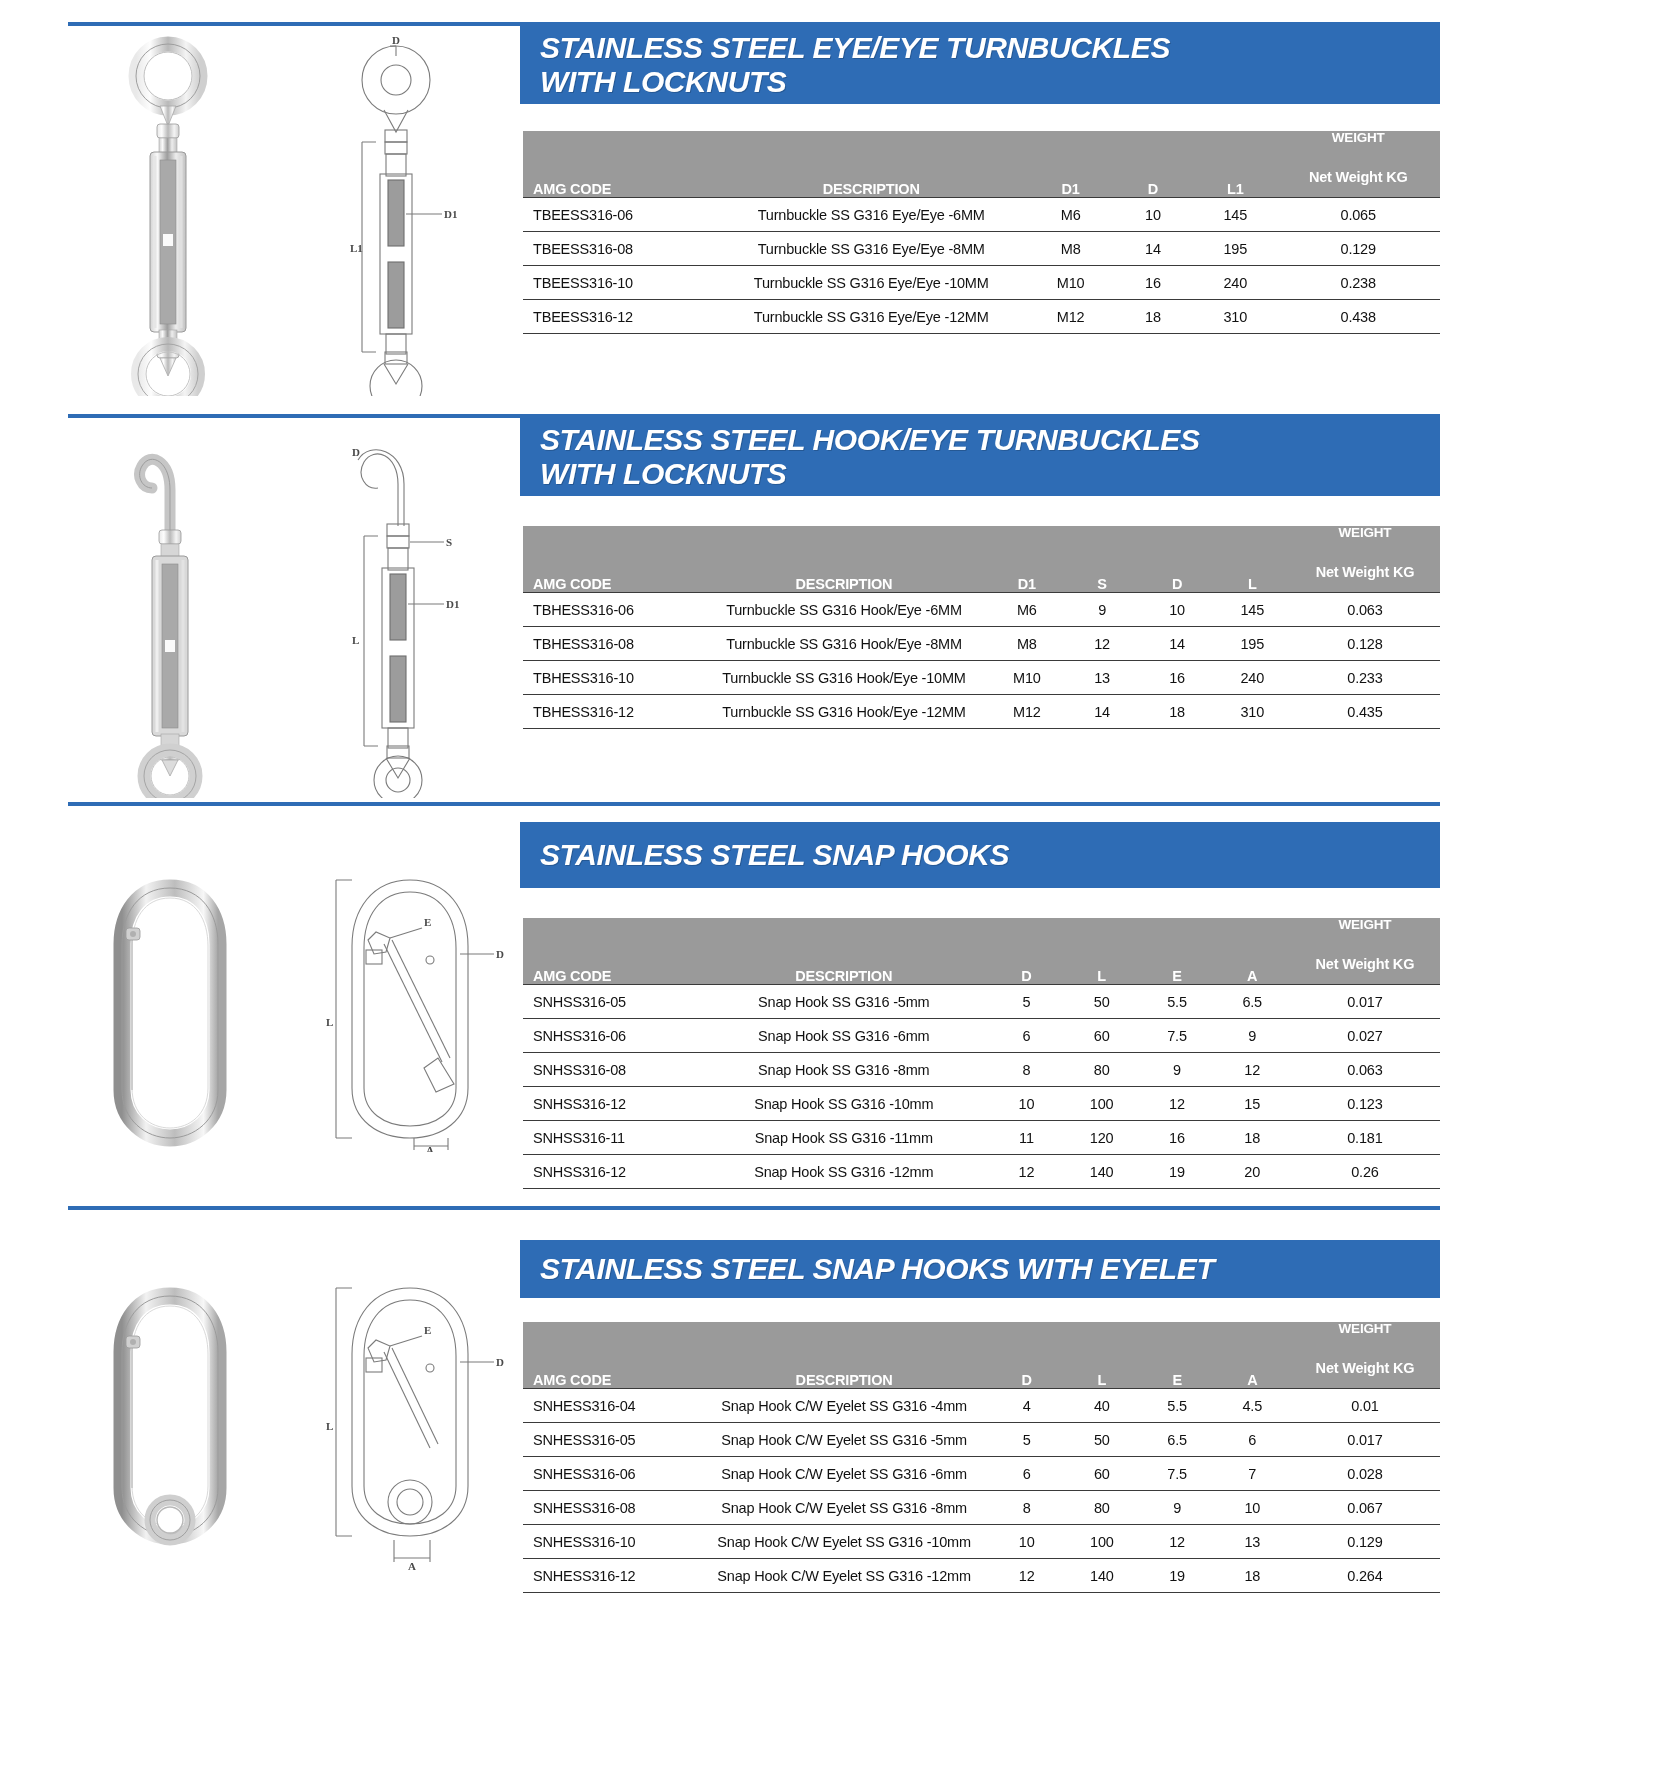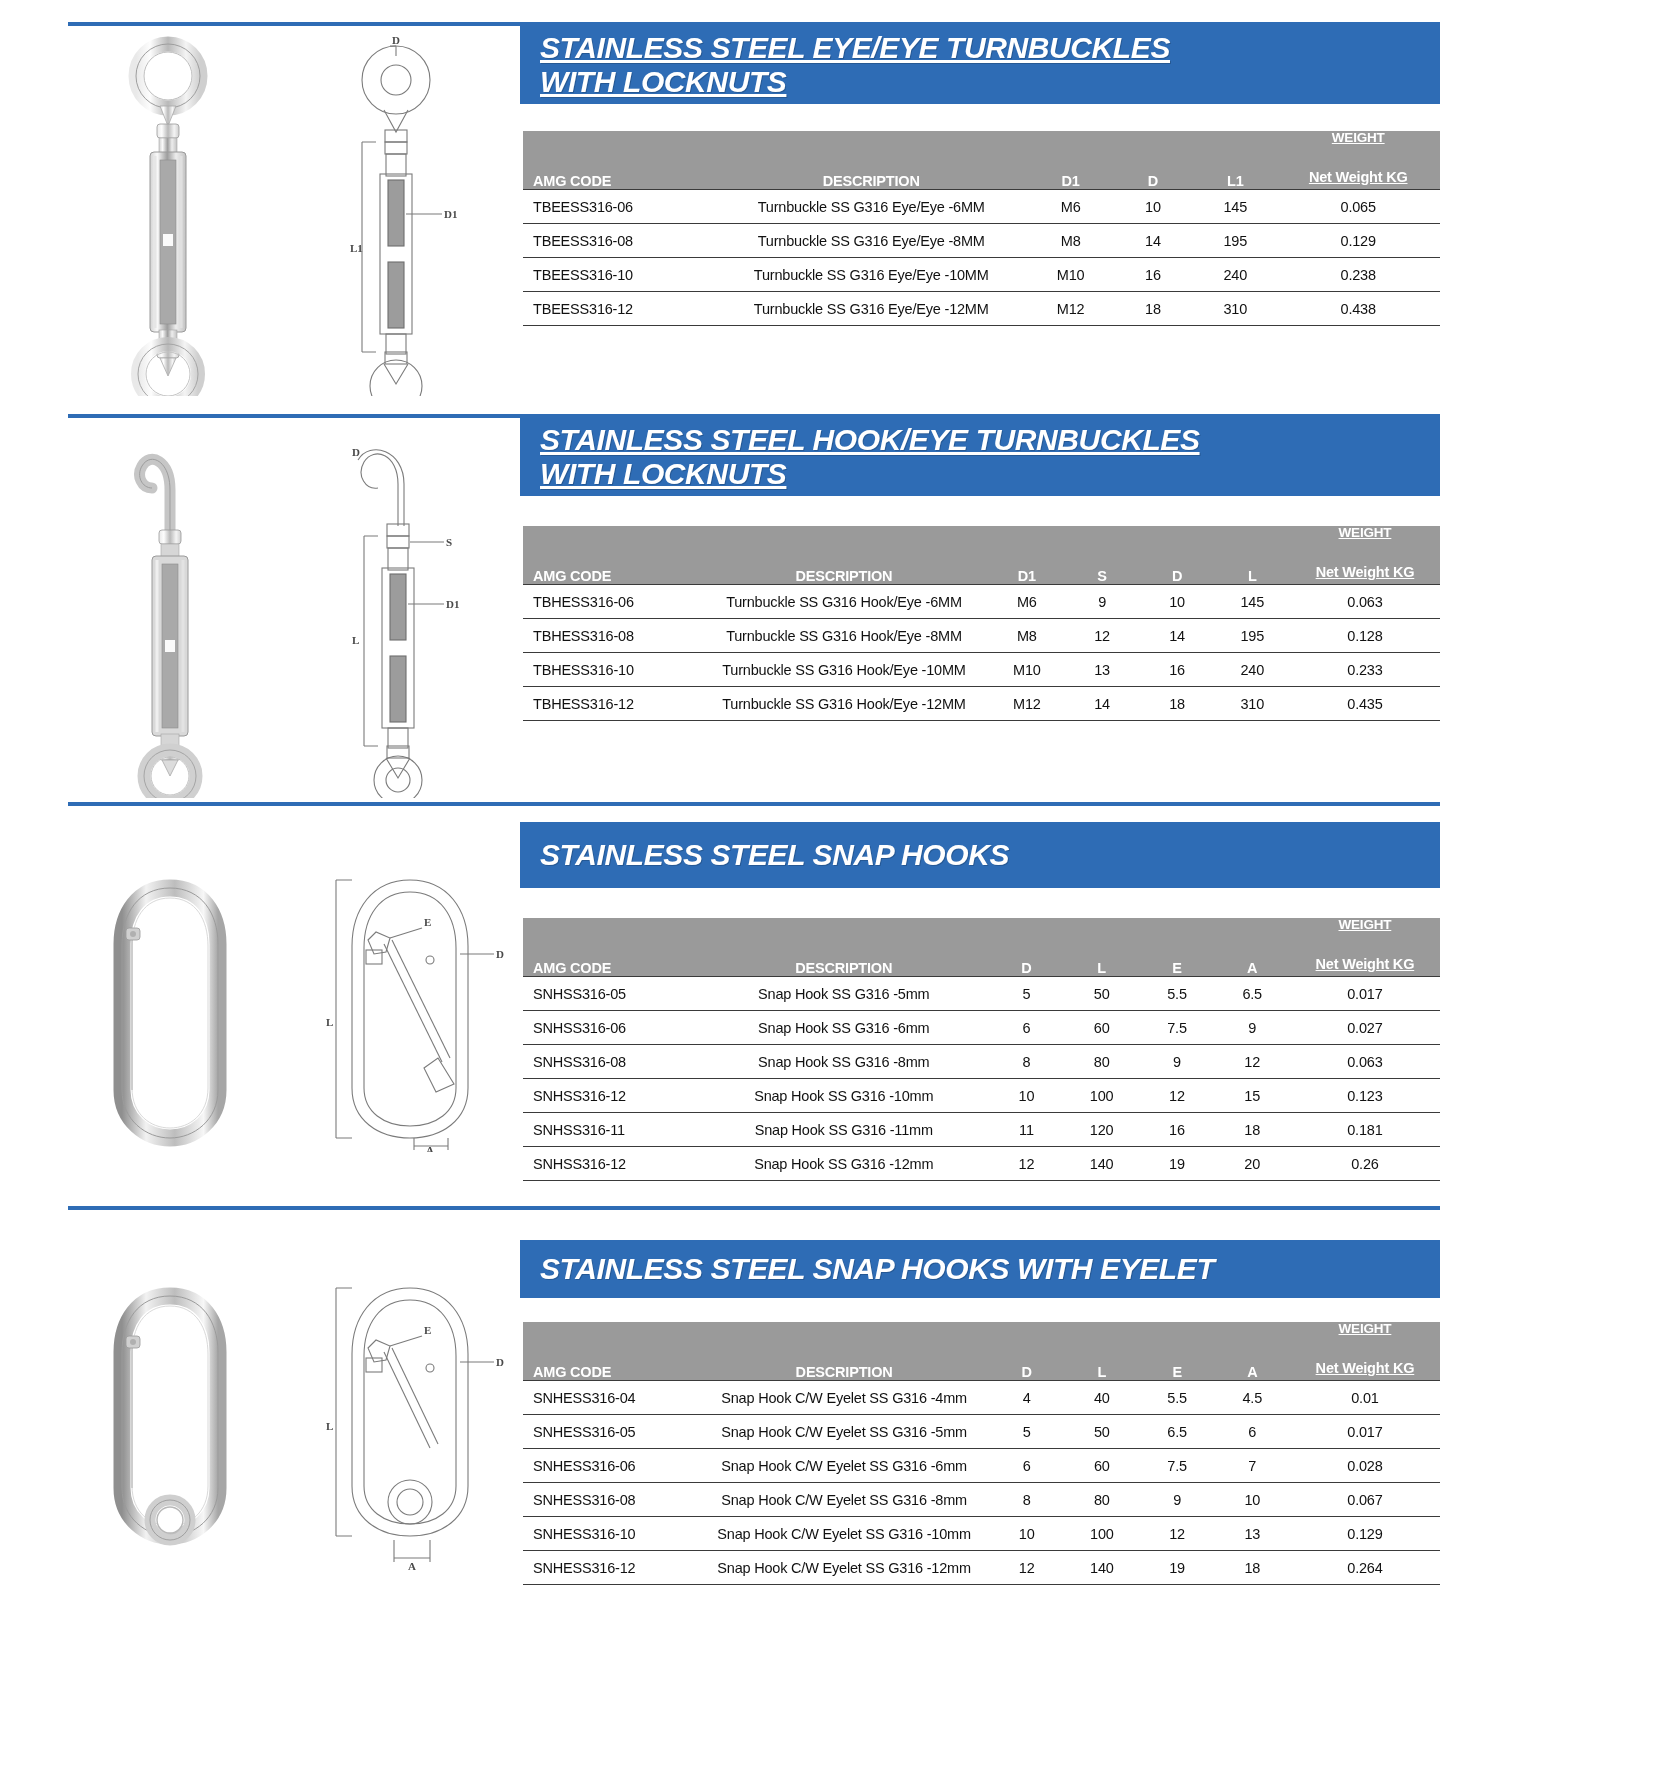--- a/index.html
+++ b/index.html
@@ -68,21 +68,21 @@
   .banner h2 {
     font-family: "Liberation Sans", sans-serif;
     font-weight: bold;
     font-style: italic;
     font-size: 30px;
     line-height: 1.12;
     letter-spacing: -0.4px;
     white-space: pre-line;
     text-shadow: 1px 1px 0 rgba(0,0,0,0.18);
   }
-  .banner.two-line h2 { font-size: 30px; text-decoration: underline; }
+  .banner.two-line h2 { font-size: 30px; }
   .banner.one-line h2 { font-size: 30px; }
 
   
   .spec-table {
     position: absolute;
     left: 523px;
     width: 917px;
     border-collapse: collapse;
     font-family: "Liberation Sans", sans-serif;
   }
@@ -94,22 +94,21 @@
     height: 44px;
     vertical-align: bottom;
     letter-spacing: -0.2px;
   }
   .spec-table thead th.code-h {
     text-align: left;
     padding-left: 10px;
   }
   .spec-table thead th.wt-h {
     line-height: 1.08;
-    padding-bottom: 4px;
-    text-decoration: underline;
+    padding-bottom: 12px;
   }
   .spec-table thead th.wt-h .wt-top { display:block; font-size: 13.5px; }
   .spec-table thead th.wt-h .wt-bot { display:block; font-size: 14.5px; margin-top: 24px; }
 
   .spec-table tbody td {
     font-size: 14.5px;
     color: #111;
     height: 34px;
     text-align: center;
     border-bottom: 1.6px solid #3a3a3a;

